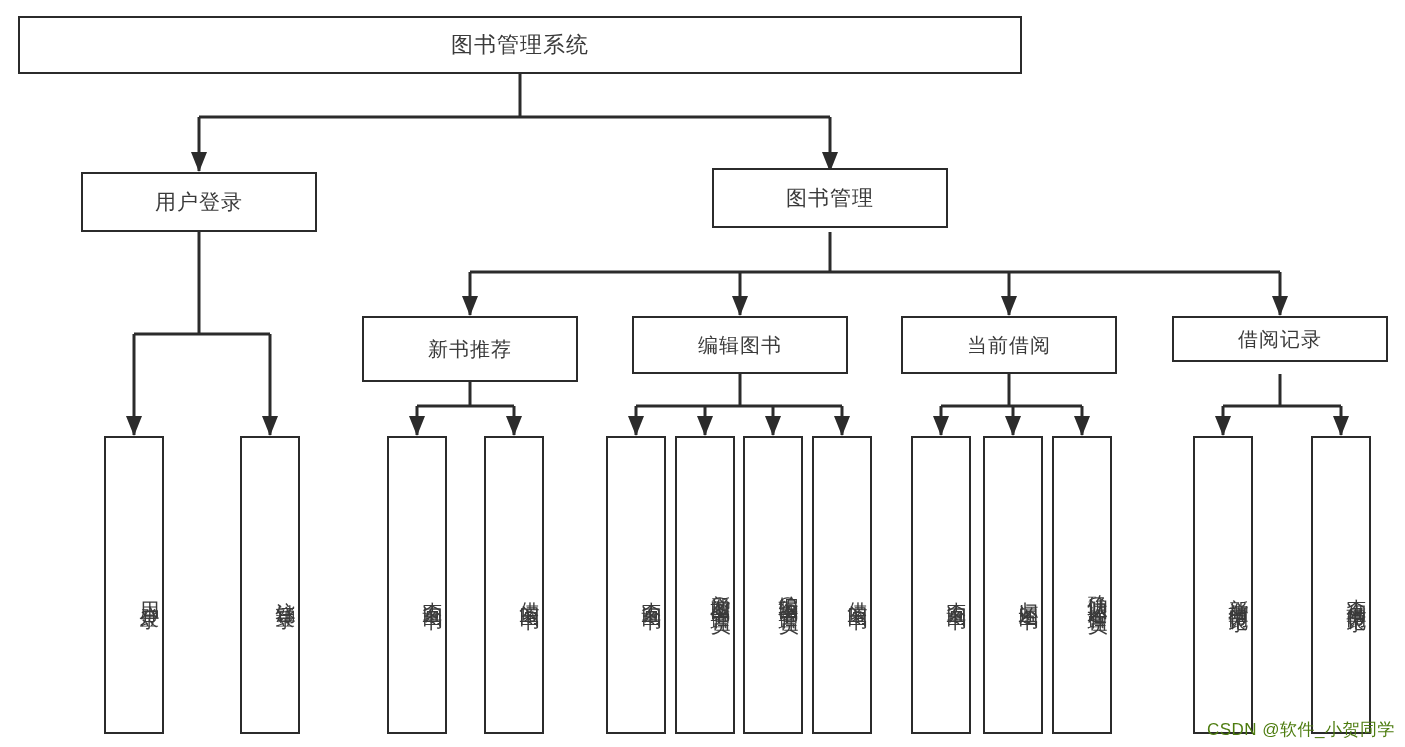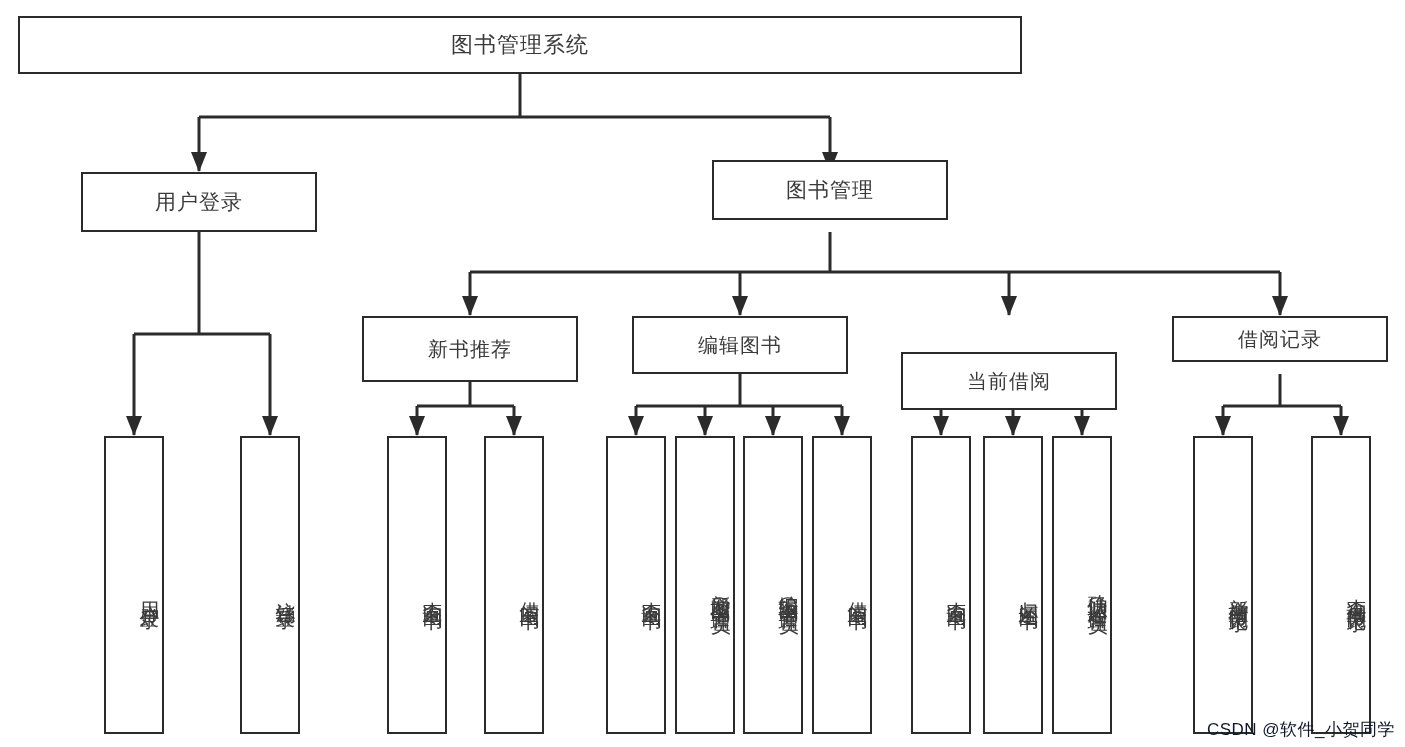--- a/index.html
+++ b/index.html
@@ -55,21 +55,21 @@
     writing-mode: vertical-rl;
     text-orientation: upright;
     white-space: normal;
   }
   .nlabel { display: block; }
   #watermark {
     position: absolute;
     right: 10px;
     bottom: 6px;
     font-size: 17px;
-    color: #0f172a;
+    color: #4d7c0f;
     letter-spacing: 0.5px;
     z-index: 5;
     white-space: nowrap;
   }
 </style>
 </head>
 <body>
 
 <div id="canvas">
   <svg id="edges" viewBox="0 0 1405 747" width="1405" height="747">
@@ -126,30 +126,30 @@
       <line x1="1341" y1="406" x2="1341" y2="435" stroke="#2b2b2b" stroke-width="3"></line>
       <polygon points="1333,416 1349,416 1341,436" fill="#2b2b2b"></polygon>
     </svg>
   <div id="nodes">
       <div class="node root" style="left: 18px; top: 16px; width: 1004px; height: 58px;">
         <span class="nlabel">图书管理系统</span>
       </div>
       <div class="node lvl2" style="left: 81px; top: 172px; width: 236px; height: 60px;">
         <span class="nlabel">用户登录</span>
       </div>
-      <div class="node lvl2" style="left: 712px; top: 160px; width: 236px; height: 60px;">
+      <div class="node lvl2" style="left: 712px; top: 168px; width: 236px; height: 60px;">
         <span class="nlabel">图书管理</span>
       </div>
       <div class="node lvl3" style="left: 362px; top: 316px; width: 216px; height: 66px;">
         <span class="nlabel">新书推荐</span>
       </div>
       <div class="node lvl3" style="left: 632px; top: 316px; width: 216px; height: 58px;">
         <span class="nlabel">编辑图书</span>
       </div>
-      <div class="node lvl3" style="left: 901px; top: 316px; width: 216px; height: 58px; margin-top: 36px;">
+      <div class="node lvl3" style="left: 901px; top: 316px; width: 216px; height: 58px;">
         <span class="nlabel">当前借阅</span>
       </div>
       <div class="node lvl3" style="left: 1172px; top: 316px; width: 216px; height: 46px; font-family: Liberation Serif, serif;">
         <span class="nlabel">借阅记录</span>
       </div>
       <div class="node leaf" style="left: 104px; top: 436px; width: 60px; height: 298px;">
         <span class="nlabel">用户登录</span>
       </div>
       <div class="node leaf" style="left: 240px; top: 436px; width: 60px; height: 298px;">
         <span class="nlabel">注销登录</span>

